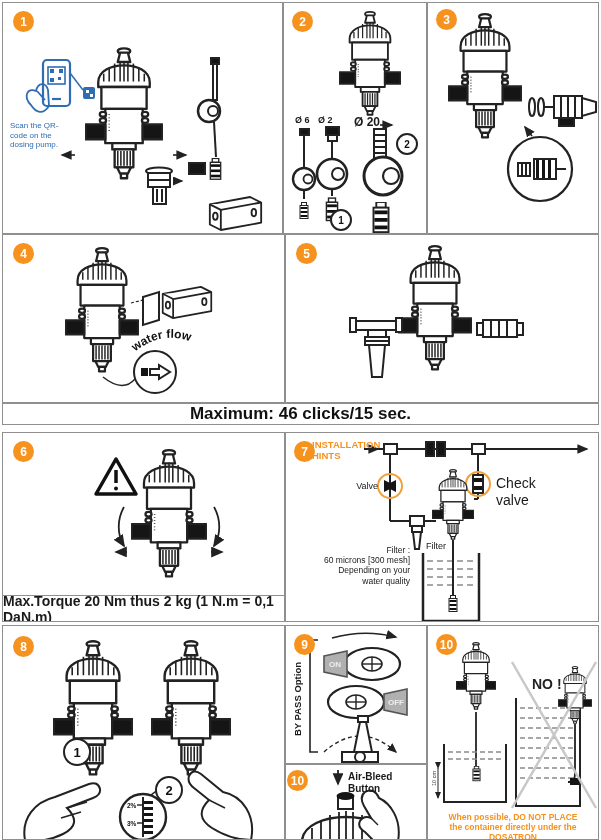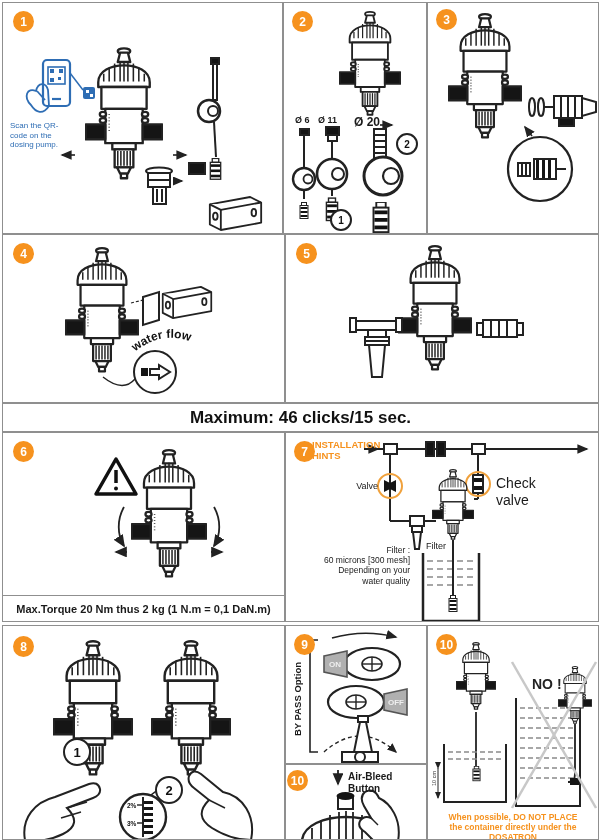--- a/index.html
+++ b/index.html
@@ -6,25 +6,25 @@
   .page{position:relative;width:601px;height:840px;background:#fff;overflow:hidden;
         font-family:"Liberation Sans",sans-serif;color:#1a1a1a;}
   .panel{position:absolute;background:#fff;border:1px solid #8f8f8f;box-sizing:border-box;overflow:hidden;}
   .badge{position:absolute;width:21px;height:21px;border-radius:50%;background:#f6921e;
          color:#fff;font-weight:bold;font-size:12px;display:flex;align-items:center;justify-content:center;z-index:5;}
   .stepnum{position:absolute;border:2px solid #222;border-radius:50%;background:#fff;color:#111;
            font-weight:bold;display:flex;align-items:center;justify-content:center;z-index:4;}
   .lbl{position:absolute;line-height:1.2;}
   .preline{white-space:pre-line;}
   .art{position:absolute;left:0;top:0;}
-  .banner{position:absolute;left:2px;top:403px;width:597px;height:29px;border:1px solid #8f8f8f;
+  .banner{position:absolute;left:2px;top:403px;width:597px;height:22px;border:1px solid #8f8f8f;
           box-sizing:border-box;display:flex;align-items:center;justify-content:center;
           font-weight:bold;font-size:17px;color:#111;background:#fff;}
   .cap6{position:absolute;left:0;right:0;bottom:0;height:25px;border-top:1px solid #8f8f8f;
-        display:flex;align-items:center;justify-content:center;font-size:11px;font-weight:bold;}
+        display:flex;align-items:center;justify-content:center;font-size:14px;font-weight:bold;}
   svg text{font-family:"Liberation Sans",sans-serif;}
 </style>
 </head>
 <body>
 
 <svg style="position:absolute;width:0;height:0" aria-hidden="true">
   <defs>
     <marker id="ah" markerWidth="8" markerHeight="8" refX="6" refY="3" orient="auto">
       <path d="M0,0 L7,3 L0,6 Z" fill="#222"></path>
     </marker>
@@ -162,21 +162,21 @@
         <line x1="90" y1="132" x2="102" y2="132"></line>
           <line x1="90" y1="138" x2="102" y2="138"></line>
         <line x1="90" y1="144" x2="102" y2="144"></line>
           <line x1="90" y1="150" x2="102" y2="150"></line>
         <circle cx="99" cy="173" r="19" stroke-width="3"></circle>
         <circle cx="107" cy="173" r="8" stroke-width="2.2"></circle>
       </g>
       <use href="#strainer" x="87" y="199" width="20" height="32"></use>
     </svg>
     <div class="lbl" style="left:11px;top:112px;font-size:9px;font-weight:600">Ø 6</div>
-    <div class="lbl" style="left:34px;top:112px;font-size:9px;font-weight:600">Ø 11</div>
+    <div class="lbl" style="left:34px;top:112px;font-size:9px;font-weight:600">Ø 2</div>
     <div class="lbl" style="left:70px;top:112px;font-size:12px;font-weight:600">Ø 20</div>
     <div class="stepnum" style="left:112px;top:130px;width:18px;height:18px;font-size:10px">2</div>
     <div class="stepnum" style="left:46px;top:206px;width:18px;height:18px;font-size:10px">1</div>
   </div>
 
   <div class="panel" style="left:427px;top:2px;width:172px;height:232px">
     <div class="badge" style="left:8px;top:6px">3</div>
     <svg class="art" width="172" height="232" viewBox="0 0 172 232">
       <use href="#pump" x="20" y="10" width="74" height="126"></use>
       <g fill="#fff" stroke="#222" stroke-width="2">

